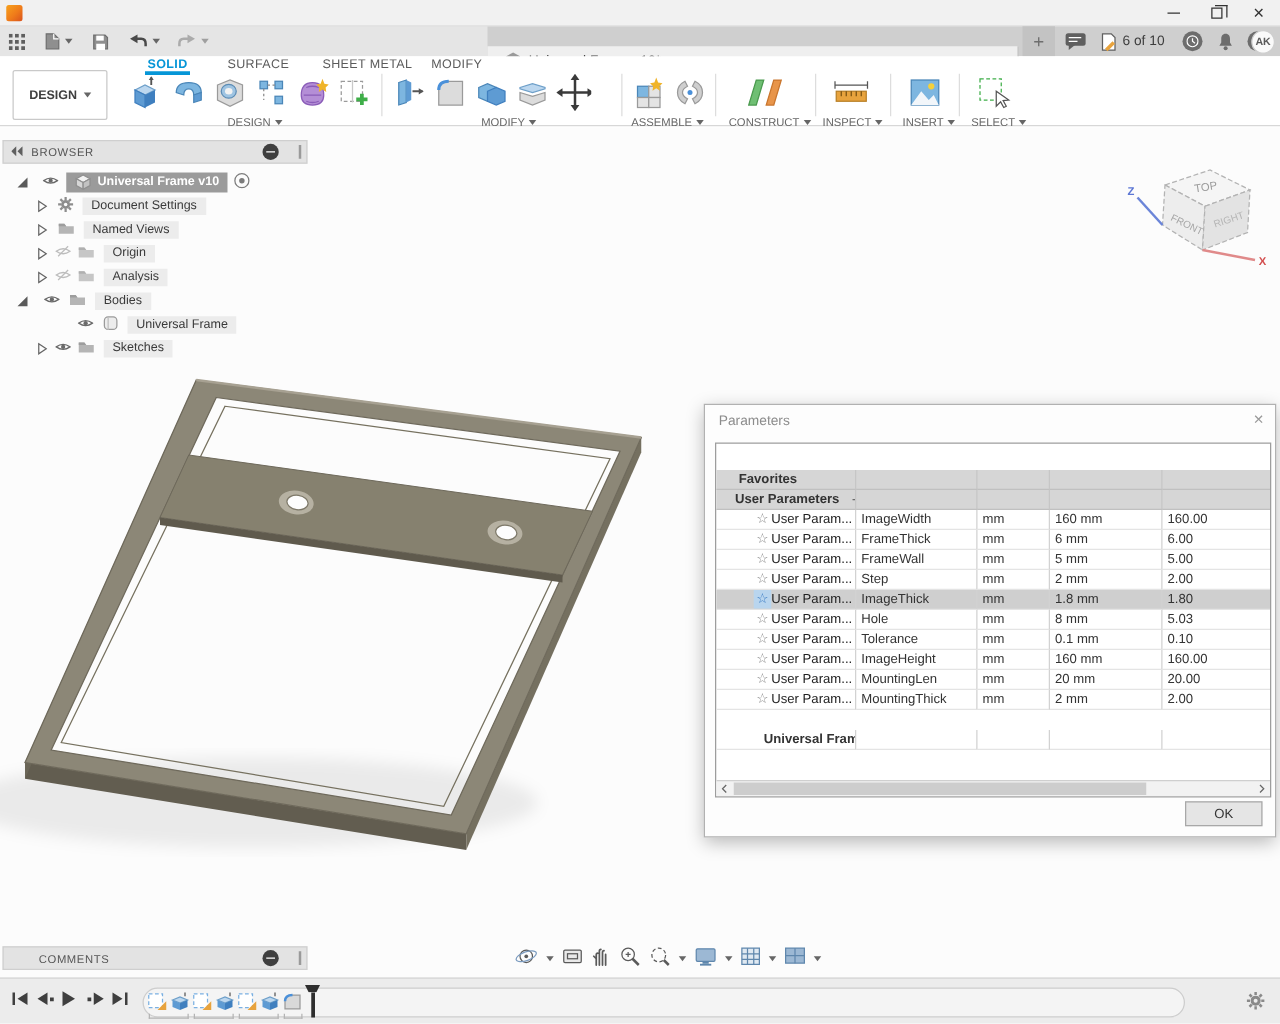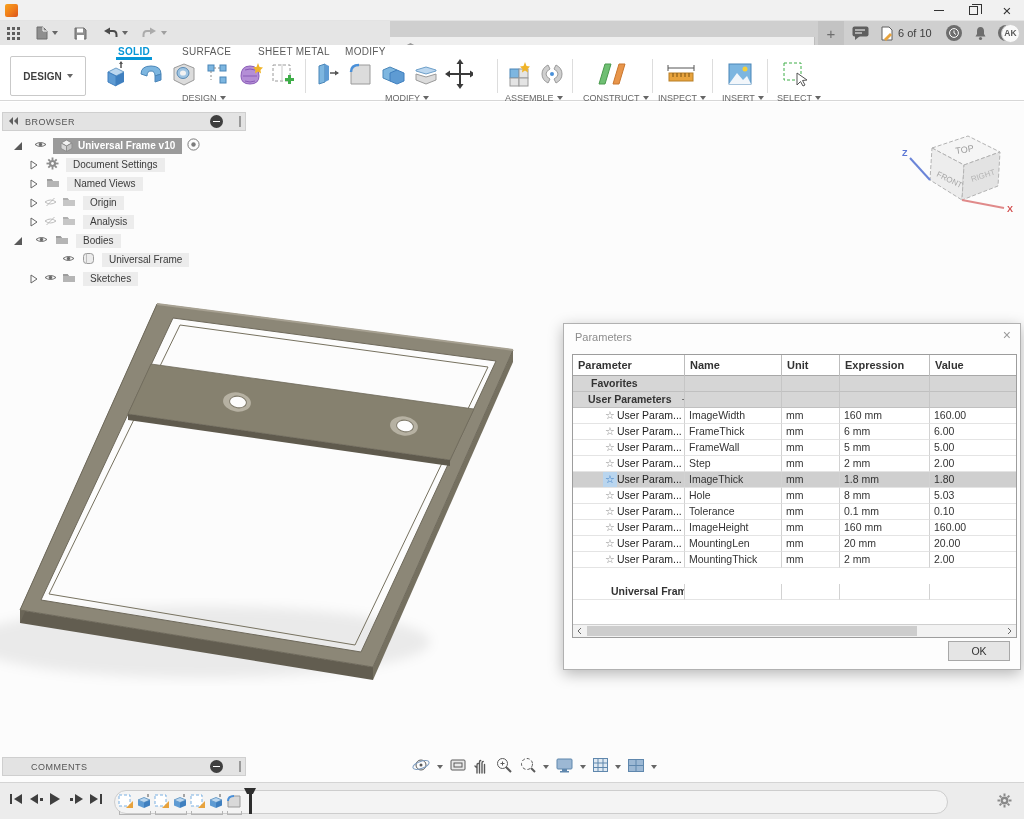--- a/index.html
+++ b/index.html
@@ -570,27 +570,20 @@
     <line x1="32" y1="60" x2="12" y2="38" stroke="#6b85d8" stroke-width="2"></line>
     <text x="4" y="36" font-size="9" font-weight="bold" fill="#5b76d4">Z</text>
     <line x1="64" y1="80" x2="106" y2="88" stroke="#e08a8a" stroke-width="2"></line>
     <text x="109" y="92" font-size="9" font-weight="bold" fill="#d34f4f">X</text>
   </svg>
 
   <div id="dlg">
     <div id="dlg-title">Parameters</div>
     <span id="dlg-close">×</span>
     <div id="ptable">
-      <div class="phead">
-        <span class="c">Parameter</span>
-        <span class="c">Name</span>
-        <span class="c">Unit</span>
-        <span class="c">Expression</span>
-        <span class="c" style="border-right:none">Value</span>
-      </div>
       <div class="prow group" style="top:21px">
         <span class="c" style="padding-left:18px">Favorites</span>
           <span class="c"></span>
           <span class="c"></span>
           <span class="c"></span>
           <span class="c" style="border-right:none"></span>
       </div>
       <div class="prow group" style="top:37px">
         <span class="c" style="display:flex;align-items:center">
             <svg class="chev" width="8" height="5">

